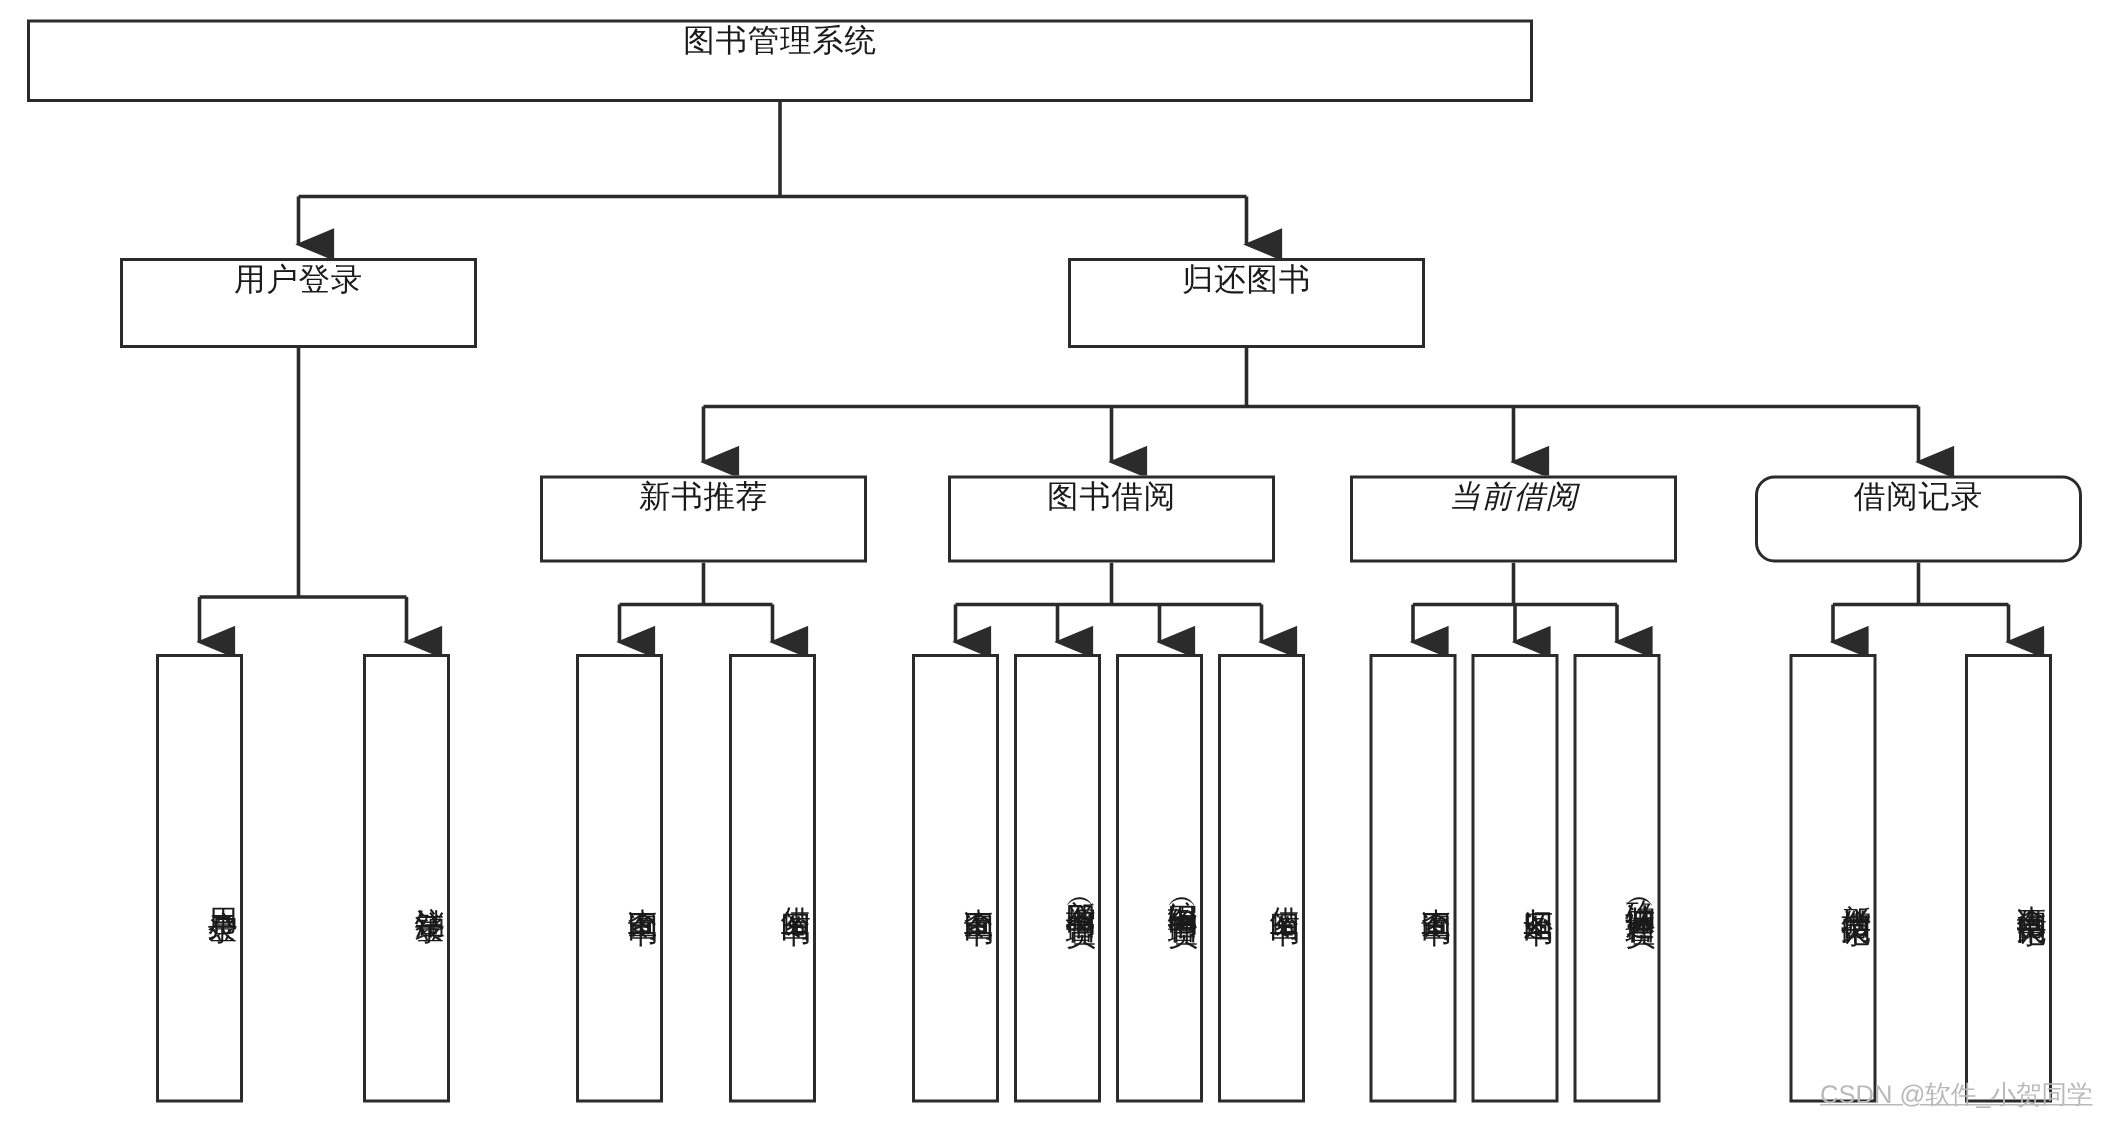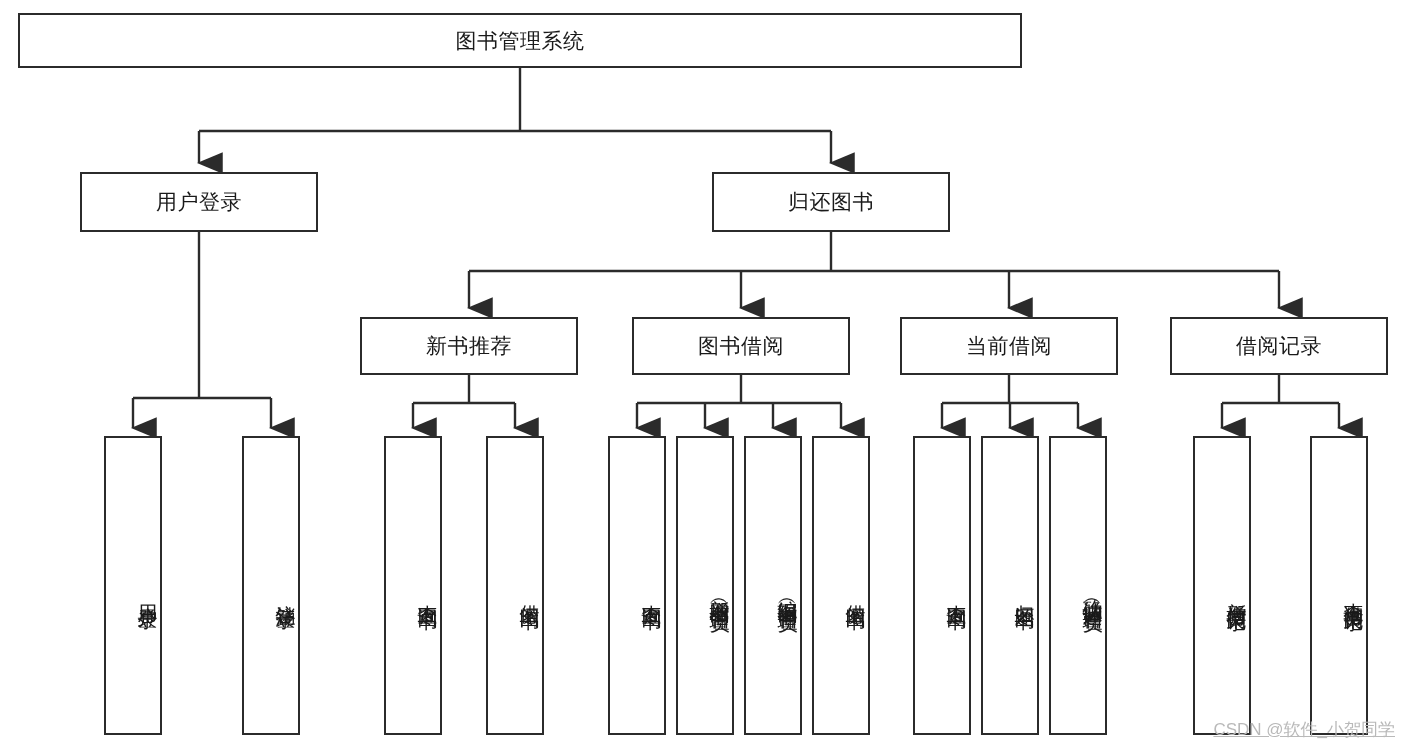--- a/index.html
+++ b/index.html
@@ -23,21 +23,21 @@
     top: 0;
     width: 1405px;
     height: 747px;
   }
   .node {
     position: absolute;
     box-sizing: border-box;
     border: 2px solid #2b2b2b;
     background: #ffffff;
     display: flex;
-    align-items: center;
+    align-items: flex-start;
     justify-content: center;
     color: #1a1a1a;
     letter-spacing: 0.5px;
   }
   .node.horizontal {
     font-size: 21px;
     line-height: 1.2;
     white-space: nowrap;
   }
   .node.vertical {
@@ -133,24 +133,24 @@
   <div class="node horizontal" style="left:712px; top:172px; width:238px; height:60px;">
     <span class="label">归还图书</span>
   </div>
 
   <div class="node horizontal" style="left:360px; top:317px; width:218px; height:58px;">
     <span class="label">新书推荐</span>
   </div>
   <div class="node horizontal" style="left:632px; top:317px; width:218px; height:58px;">
     <span class="label">图书借阅</span>
   </div>
-  <div class="node horizontal" style="left:900px; top:317px; width:218px; height:58px;">
+  <div class="node horizontal" style="left:900px; top:317px; width:218px; height:58px;font-style:italic;">
     <span class="label">当前借阅</span>
   </div>
-  <div class="node horizontal" style="left:1170px; top:317px; width:218px; height:58px;">
+  <div class="node horizontal" style="left:1170px; top:317px; width:218px; height:58px;border-radius:13px;">
     <span class="label">借阅记录</span>
   </div>
 
   <div class="node vertical" style="left:104px; top:436px; width:58px; height:299px;">
     <span class="label">用户登录</span>
   </div>
   <div class="node vertical" style="left:242px; top:436px; width:58px; height:299px;">
     <span class="label">注销登录</span>
   </div>
 

